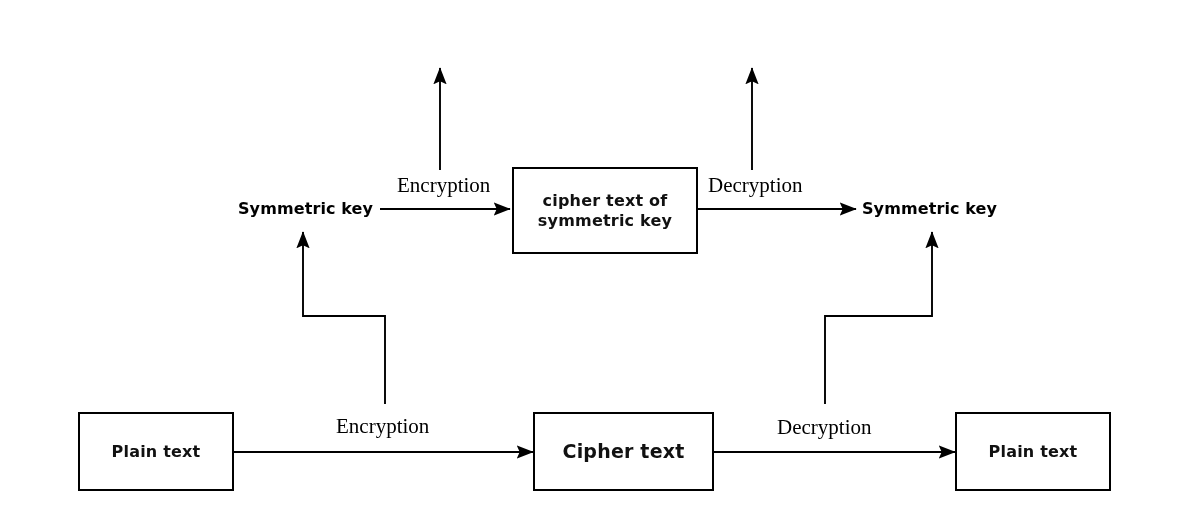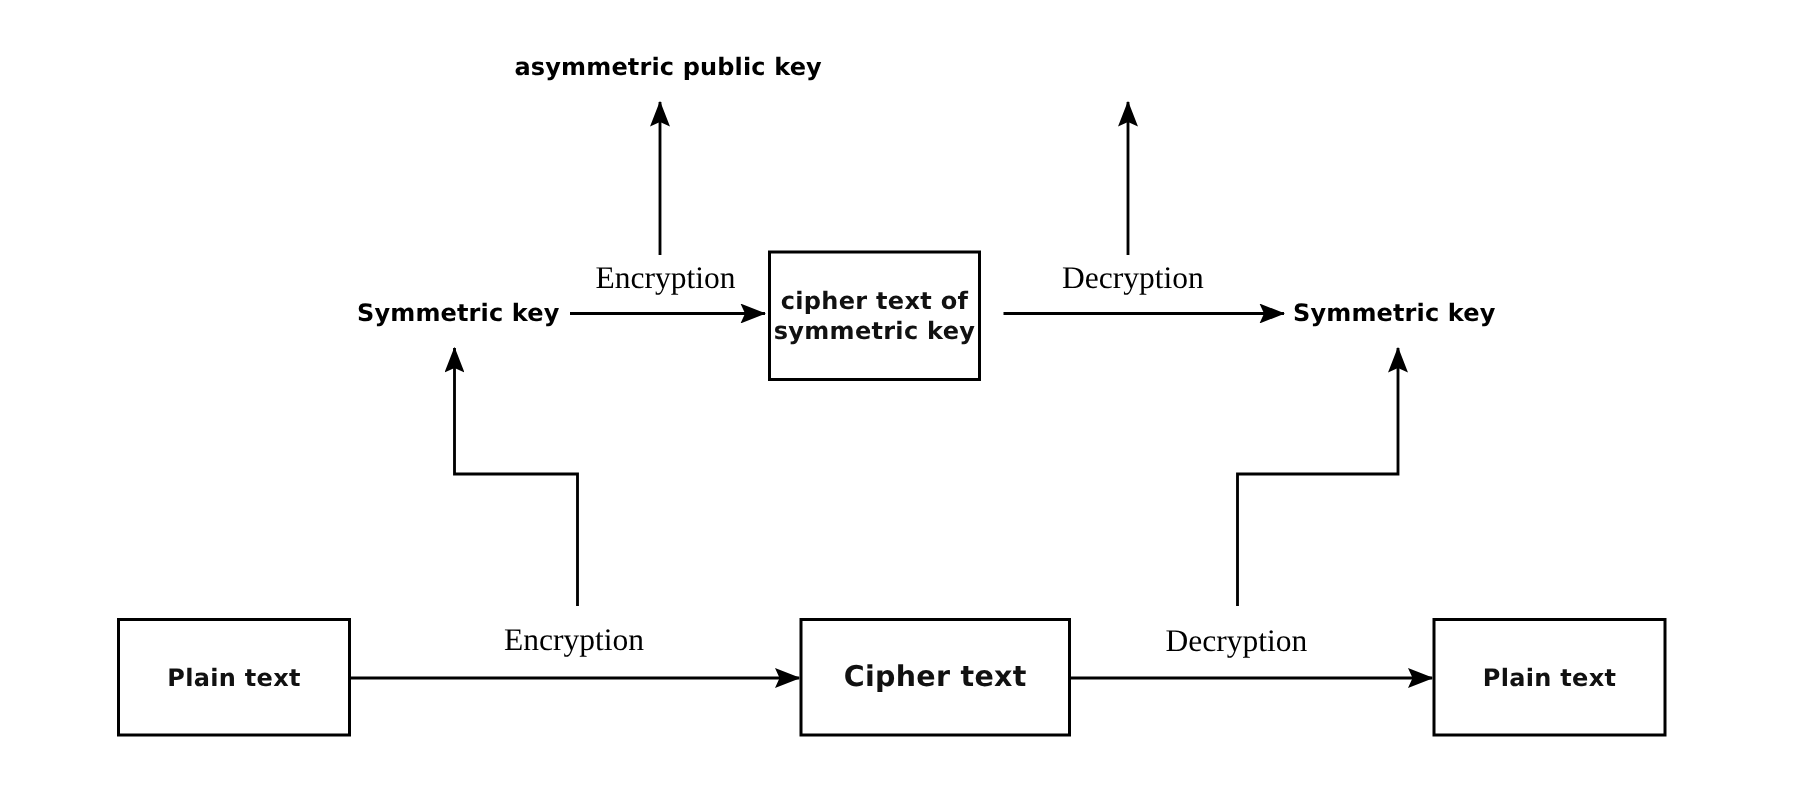--- a/index.html
+++ b/index.html
@@ -91,38 +91,37 @@
 
     <path d="M385,404 L385,316 L303,316 L303,232" fill="none" stroke="#000000" stroke-width="1.9" marker-end="url(#arrowhead)"></path>
 
     <path d="M825,404 L825,316 L932,316 L932,232" fill="none" stroke="#000000" stroke-width="1.9" marker-end="url(#arrowhead)"></path>
 
     <line x1="234" y1="452" x2="533" y2="452" stroke="#000000" stroke-width="1.9" marker-end="url(#arrowhead)"></line>
 
     <line x1="691" y1="452" x2="955" y2="452" stroke="#000000" stroke-width="1.9" marker-end="url(#arrowhead)"></line>
   </svg>
 
-  <div class="node-box" id="box-cipher-sym-key" style="left:512px; top:167px; width:142px; height:87px;">
+  <div class="node-box" id="box-cipher-sym-key" style="left:512px; top:167px; width:186px; height:87px;">
     <span class="box-label">cipher text of
 symmetric key</span>
   </div>
 
   <div class="node-box" id="box-plain-left" style="left:78px; top:412px; width:156px; height:79px;">
     <span class="box-label">Plain text</span>
   </div>
 
   <div class="node-box" id="box-cipher-text" style="left:533px; top:412px; width:181px; height:79px;">
     <span class="box-label">Cipher text</span>
   </div>
 
   <div class="node-box" id="box-plain-right" style="left:955px; top:412px; width:156px; height:79px;">
     <span class="box-label">Plain text</span>
   </div>
 
-  <div class="free-label label-bold" style="left:343px; top:35px;">asymmetric public key</div>
 
 
   <div class="free-label label-bold" style="left:238px; top:199px;">Symmetric key</div>
 
   <div class="free-label label-bold" style="left:862px; top:199px;">Symmetric key</div>
 
   <div class="free-label label-plain" style="left:397px; top:173px;">Encryption</div>
 
   <div class="free-label label-plain" style="left:708px; top:173px;">Decryption</div>
 

